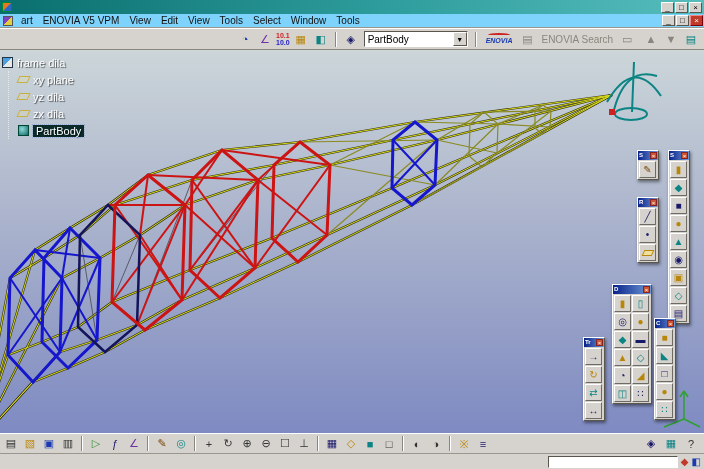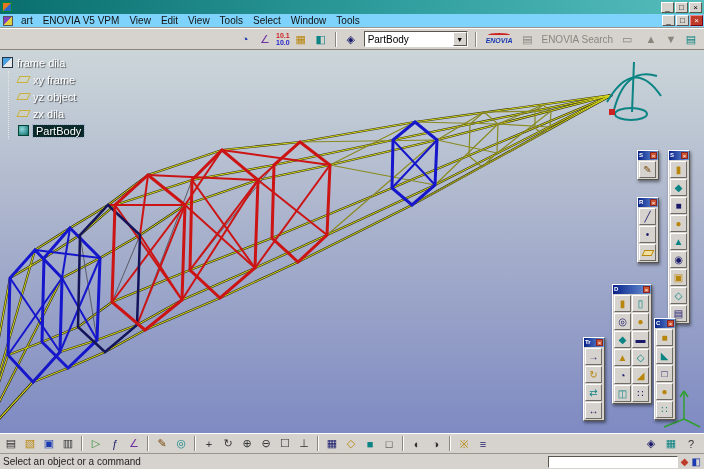--- a/index.html
+++ b/index.html
@@ -273,25 +273,25 @@
     </svg>
 
     <div class="tree">
       <div class="tree-row">
         <span class="ticon-root"></span>
         <span class="tree-label">frame dila</span>
       </div>
       <div class="tree-children">
         <div class="tree-row">
           <span class="ticon-plane"></span>
-          <span class="tree-label">xy frame</span>
+          <span class="tree-label">xy plane</span>
         </div>
         <div class="tree-row">
           <span class="ticon-plane"></span>
-          <span class="tree-label">yz object</span>
+          <span class="tree-label">yz dila</span>
         </div>
         <div class="tree-row">
           <span class="ticon-plane"></span>
           <span class="tree-label">zx dila</span>
         </div>
         <div class="tree-row">
           <span class="ticon-partbody"></span>
           <span class="tree-label selected">PartBody</span>
         </div>
       </div>
@@ -419,21 +419,20 @@
     <span class="tb c-gold">※</span>
     <span class="tb c-navy">≡</span>
     <span class="right-group">
       <span class="tb c-navy">◈</span>
       <span class="tb c-teal">▦</span>
       <span class="tb">?</span>
     </span>
   </div>
 
   <div class="statusbar">
-    <span class="status-msg">Select an object or a command</span>
     <span class="status-right">
       <span class="status-field"></span>
       <span class="status-icon c-red">◆</span>
       <span class="status-icon c-blue">◧</span>
     </span>
   </div>
 
 </div>
 
 </body></html>

